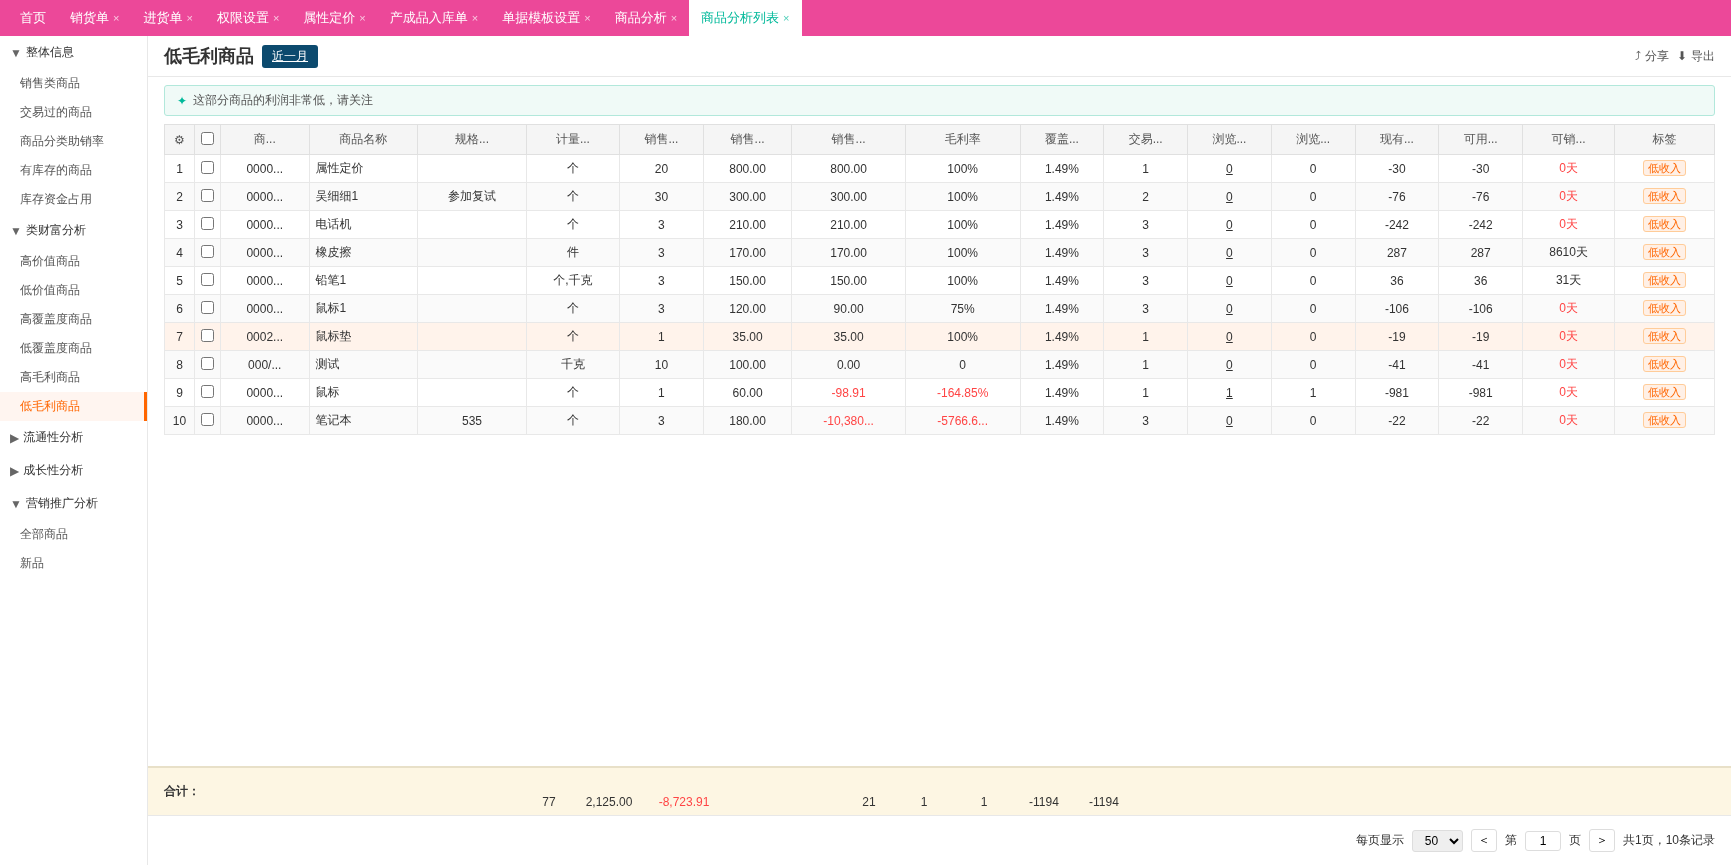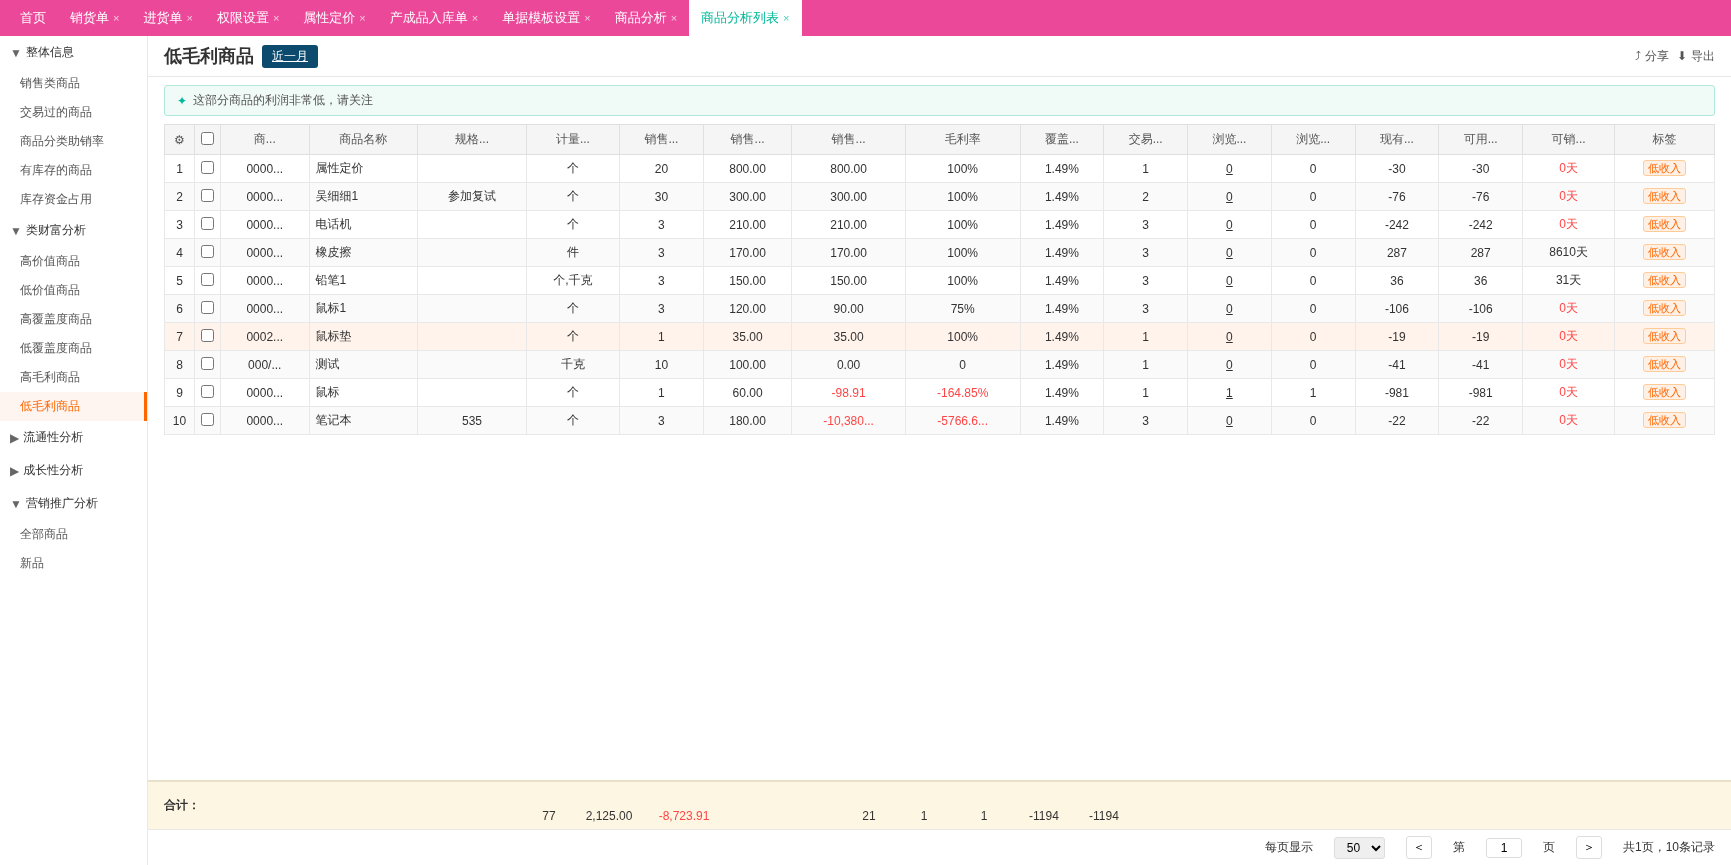--- a/index.html
+++ b/index.html
@@ -190,23 +190,23 @@
       font-size: 12px;
       gap: 12px;
     }
     .footer-label { font-weight: bold; padding-right: 8px; }
 
     
     .pagination-bar {
       display: flex;
       align-items: center;
       justify-content: flex-end;
-      padding: 6px 16px;
+      padding: 13px 16px;
       border-top: 1px solid #e8e8e8;
-      gap: 21px;
+      gap: 8px;
       font-size: 12px;
     }
     .page-size-select {
       border: 1px solid #ddd;
       border-radius: 3px;
       padding: 2px 4px;
       font-size: 12px;
       text-align: center;
     }
     .page-btn {

